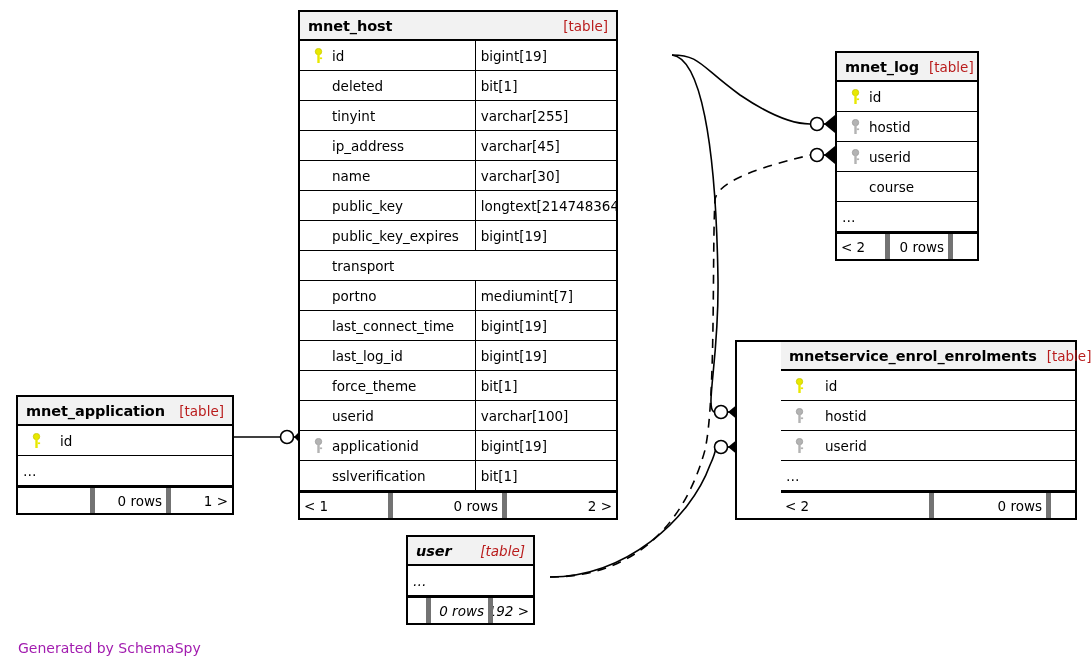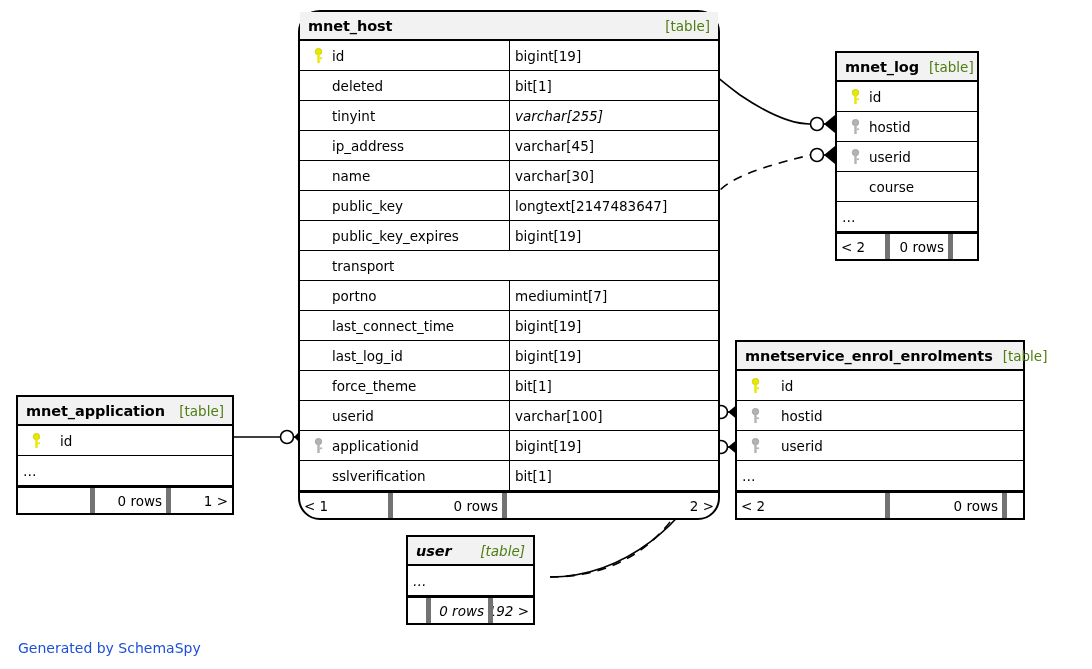--- a/index.html
+++ b/index.html
@@ -48,21 +48,21 @@
   }
   .tbl-name {
     font-weight: bold;
     font-size: 14.5px;
     letter-spacing: -0.1px;
   }
   .tbl-kind {
     margin-left: auto;
     padding-left: 10px;
     font-size: 13.5px;
-    color: #4d7c0f;
+    color: #b91c1c;
   }
   .row {
     box-sizing: border-box;
     display: flex;
     height: 30px;
     border-bottom: 1px solid #000000;
     gap: 7px;
   }
   .row:last-child { border-bottom: none; }
   .cell-name {
@@ -118,21 +118,21 @@
     white-space: nowrap;
   }
   .foot > div:first-child { border-left: none; }
   .f-left { justify-content: flex-start; }
   .f-right { justify-content: flex-end; }
 
   
   .credit {
     position: absolute;
     font-size: 14px;
-    color: #1d4ed8;
+    color: #a21caf;
     white-space: nowrap;
   }
 </style>
 </head>
 <body>
 
 <div id="diagram-canvas">
 
   <svg id="edge-layer" viewBox="0 0 1092 669" xmlns="http://www.w3.org/2000/svg">
     <g fill="none" stroke="#000000" stroke-width="1.6">
@@ -165,21 +165,21 @@
       <circle cx="721" cy="447" r="6.5" fill="#ffffff" stroke="#000000" stroke-width="1.6"></circle>
       <path d="M 739,438 L 728,447 L 739,456 Z" fill="#000000"></path>
       <path d="M 739,447 L 728,447" stroke="#000000" stroke-width="1.6"></path>
 
       <circle cx="287" cy="437" r="6.5" fill="#ffffff" stroke="#000000" stroke-width="1.6"></circle>
       <path d="M 303,428 L 294,437 L 303,446 Z" fill="#000000"></path>
       <path d="M 303,437 L 294,437" stroke="#000000" stroke-width="1.6"></path>
     </g>
   </svg>
 
-  <div class="tbl" style="left:298px; top:10px; width:422px;border-radius:22px;">
+  <div class="tbl" style="left:298px; top:10px; width:320px;">
     <div class="tbl-head">
       <span class="tbl-name">mnet_host</span>
       <span class="tbl-kind">[table]</span>
     </div>
 
     <div class="row">
       <div class="cell-name" style="width:202px;">
         <span class="keyslot">
           <svg class="key" width="11" height="16" viewBox="0 0 11 16">
               <circle cx="5.5" cy="3.6" r="3.2" fill="#e8e800" stroke="#c8c800" stroke-width="0.8"></circle>
@@ -198,21 +198,21 @@
         <span class="colname">deleted</span>
       </div>
       <div class="cell-type" style="width:170px;">bit[1]</div>
     </div>
 
     <div class="row">
       <div class="cell-name" style="width:202px;">
         <span class="keyslot"></span>
         <span class="colname">tinyint</span>
       </div>
-      <div class="cell-type" style="width:170px;font-style:italic;">varchar[255]</div>
+      <div class="cell-type" style="width:170px;">varchar[255]</div>
     </div>
 
     <div class="row">
       <div class="cell-name" style="width:202px;">
         <span class="keyslot"></span>
         <span class="colname">ip_address</span>
       </div>
       <div class="cell-type" style="width:170px;">varchar[45]</div>
     </div>
 
@@ -372,21 +372,21 @@
       <div class="cell-name" style="width:140px;">…</div>
     </div>
 
     <div class="foot">
       <div class="f-left" style="width:48px;">&lt; 2</div>
       <div class="f-right" style="width:63px;">0 rows</div>
       <div class="f-right" style="flex:1;"></div>
     </div>
   </div>
 
-  <div class="tbl" style="left:735px; top:340px; width:290px;">
+  <div class="tbl" style="left:735px; top:340px; width:342px;padding-left:44px;">
     <div class="tbl-head">
       <span class="tbl-name">mnetservice_enrol_enrolments</span>
       <span class="tbl-kind">[table]</span>
     </div>
 
     <div class="row">
       <div class="cell-name" style="width:338px;">
         <span class="keyslot">
           <svg class="key" width="11" height="16" viewBox="0 0 11 16">
               <circle cx="5.5" cy="3.6" r="3.2" fill="#e8e800" stroke="#c8c800" stroke-width="0.8"></circle>

